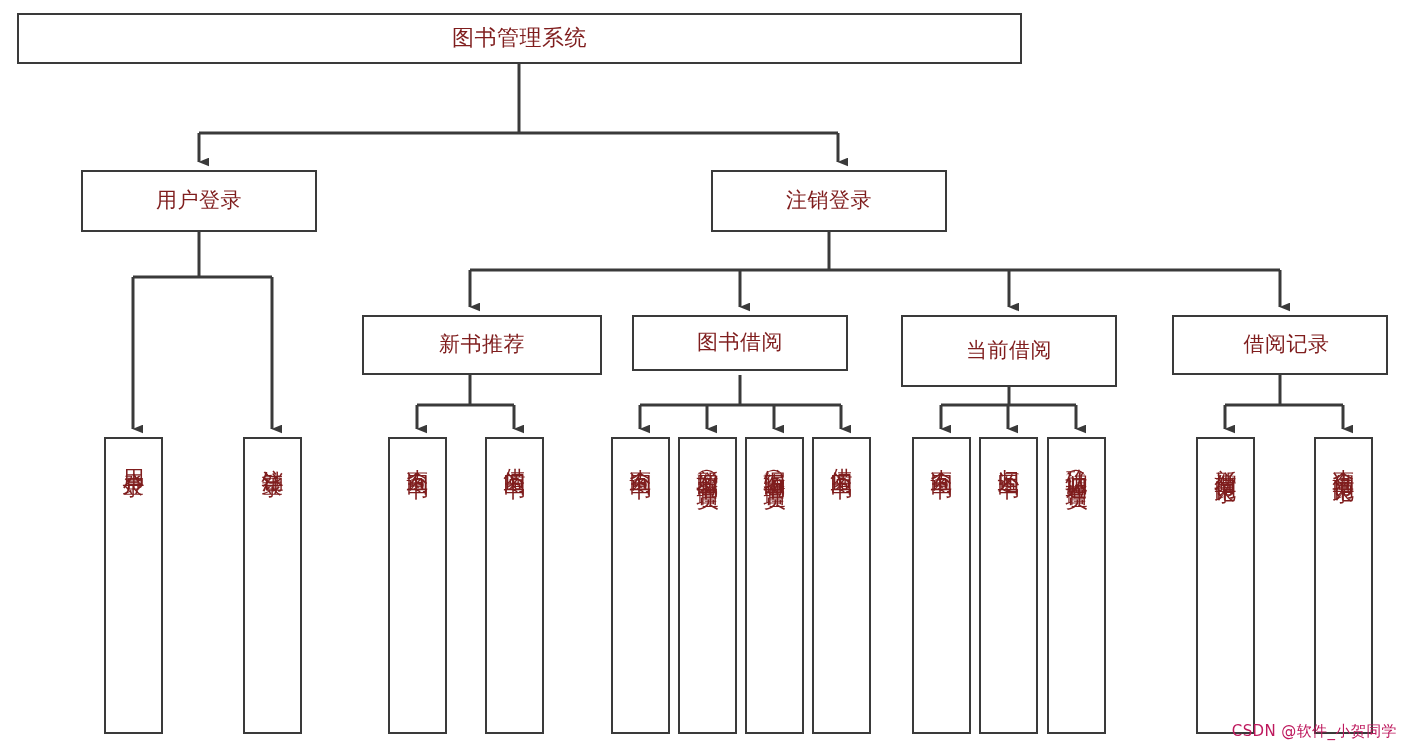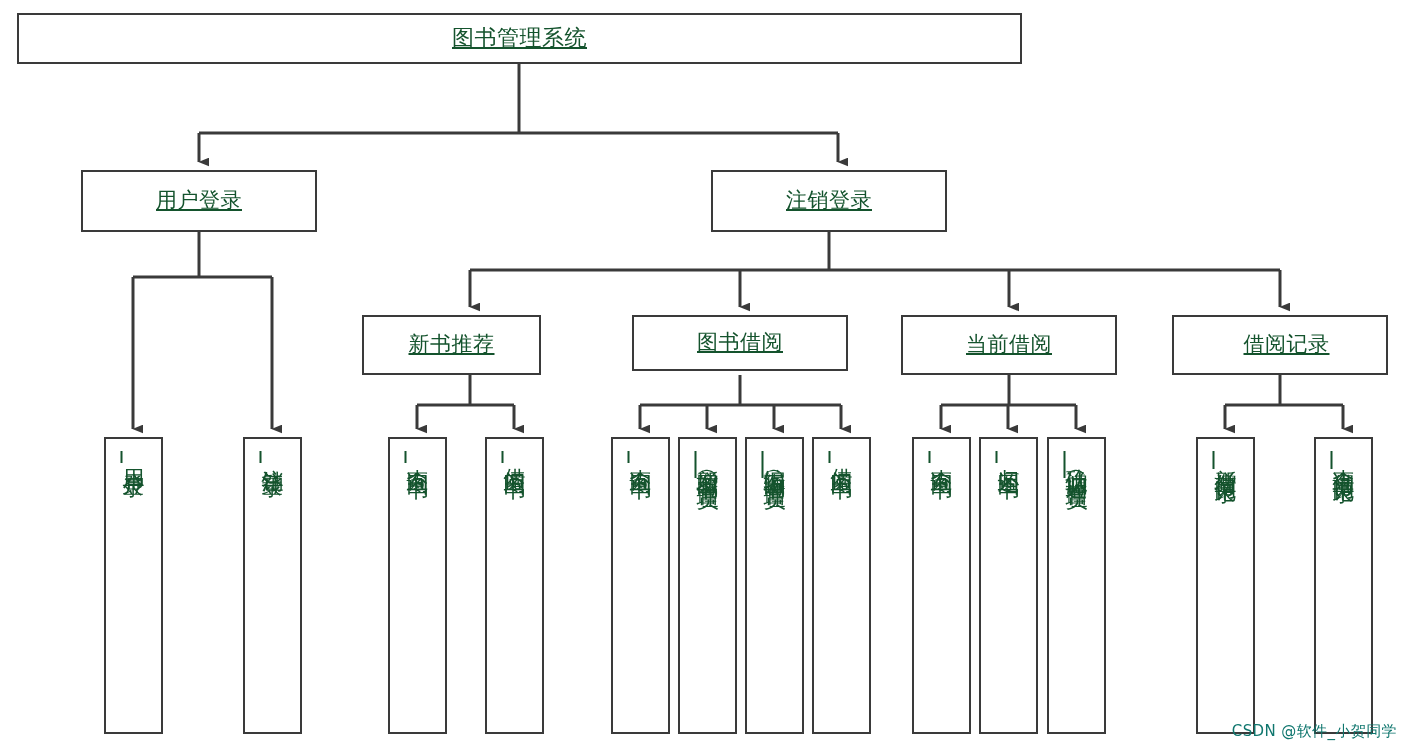--- a/index.html
+++ b/index.html
@@ -33,22 +33,21 @@
     border: 2px solid #3a3a3a;
     display: flex;
     align-items: center;
     justify-content: center;
     color: #222222;
   }
   .node-label {
     display: block;
     text-align: center;
     line-height: 1.12;
-    color: #14532d;
-    text-decoration: underline;
+    color: #7f1d1d;
   }
   
   .node.horizontal .node-label {
     writing-mode: horizontal-tb;
     font-size: 21px;
     letter-spacing: 0.5px;
   }
   .node.root .node-label {
     font-size: 22px;
   }
@@ -65,21 +64,21 @@
     line-height: 1.0;
     letter-spacing: 3px;
     white-space: nowrap;
     text-align: start;
   }
   #watermark {
     position: absolute;
     right: 8px;
     bottom: 6px;
     font-size: 15px;
-    color: #0f766e;
+    color: #be185d;
     letter-spacing: 0.4px;
     white-space: nowrap;
     user-select: none;
   }
 </style>
 </head>
 <body>
 
 <div id="diagram-root">
 
@@ -140,29 +139,29 @@
   </div>
 
   <div class="node horizontal" style="left:81px; top:170px; width:236px; height:62px;">
     <span class="node-label">用户登录</span>
   </div>
 
   <div class="node horizontal" style="left:711px; top:170px; width:236px; height:62px;">
     <span class="node-label">注销登录</span>
   </div>
 
-  <div class="node horizontal" style="left:362px; top:315px; width:179px; height:60px;">
+  <div class="node horizontal" style="left:362px; top:315px; width:240px; height:60px;">
     <span class="node-label">新书推荐</span>
   </div>
 
   <div class="node horizontal" style="left:632px; top:315px; width:216px; height:56px;">
     <span class="node-label">图书借阅</span>
   </div>
 
-  <div class="node horizontal" style="left:901px; top:315px; width:216px; height:60px;">
+  <div class="node horizontal" style="left:901px; top:315px; width:216px; height:72px;">
     <span class="node-label">当前借阅</span>
   </div>
 
   <div class="node horizontal" style="left:1172px; top:315px; width:216px; height:60px;padding-left:13px;">
     <span class="node-label">借阅记录</span>
   </div>
 
   <div class="node vertical" style="left:104px; top:437px; width:59px; height:297px;">
     <span class="node-label">用户登录</span>
   </div>

